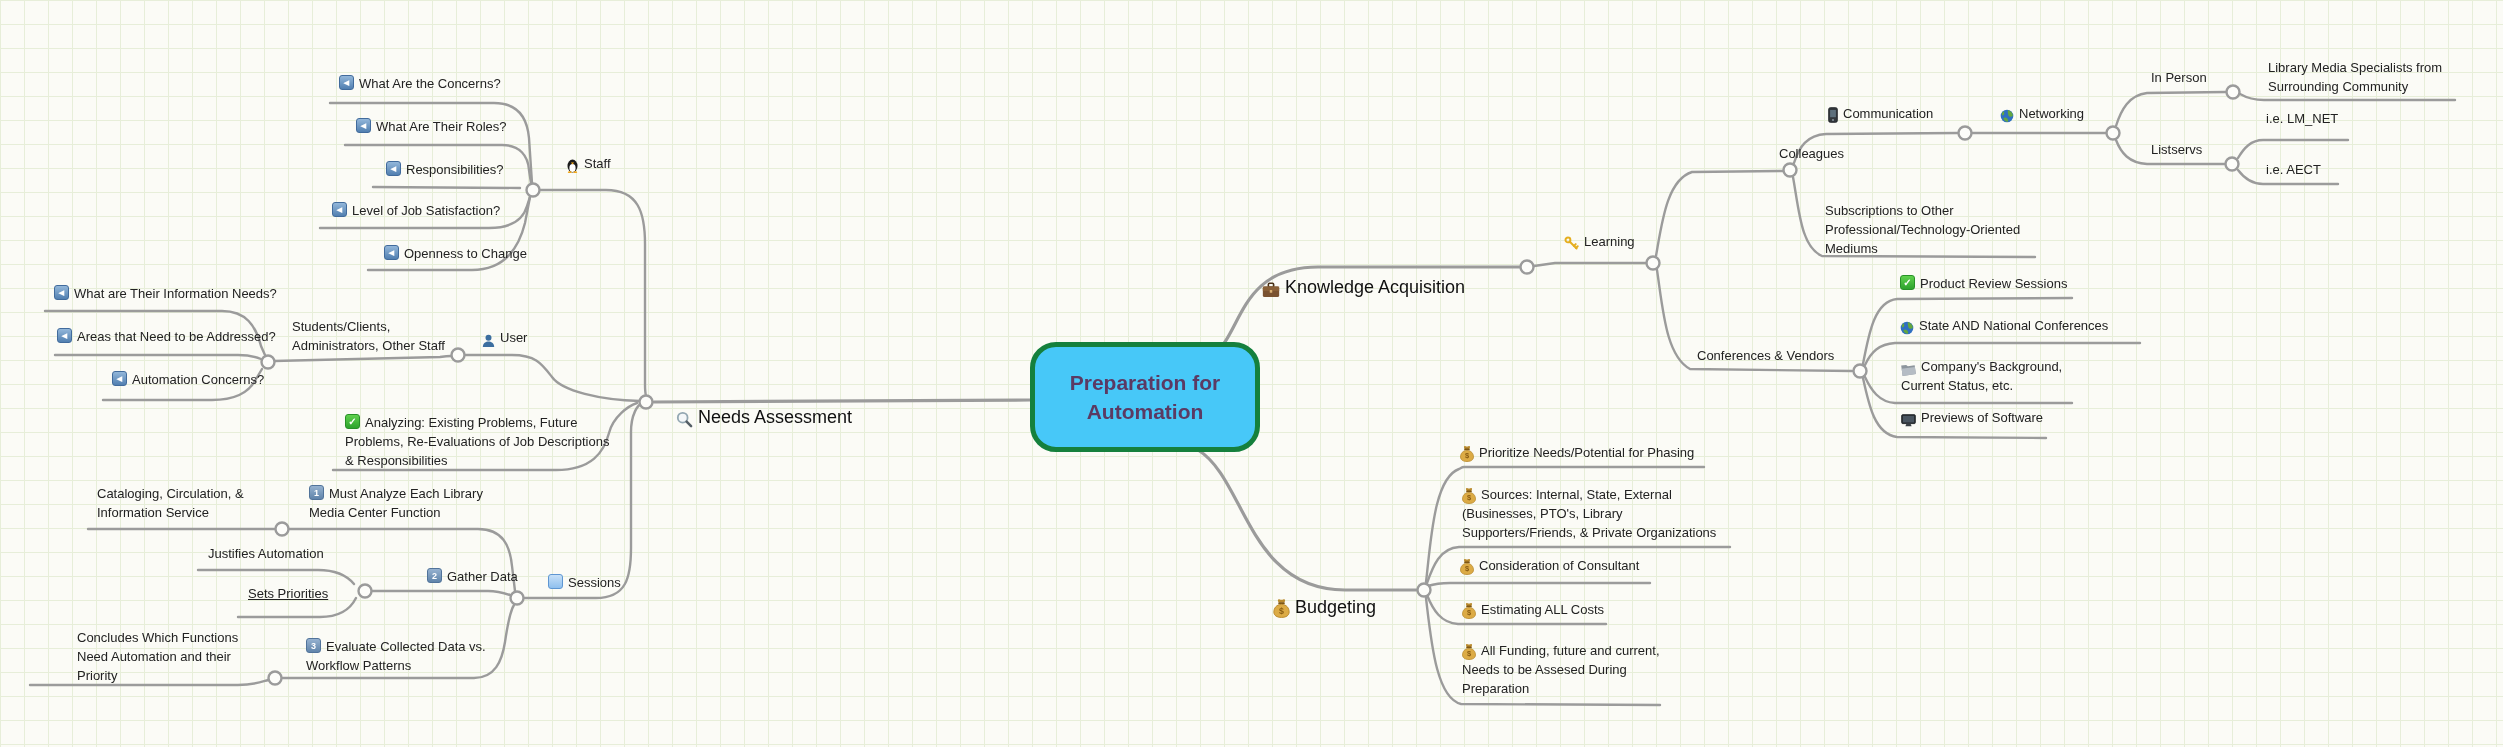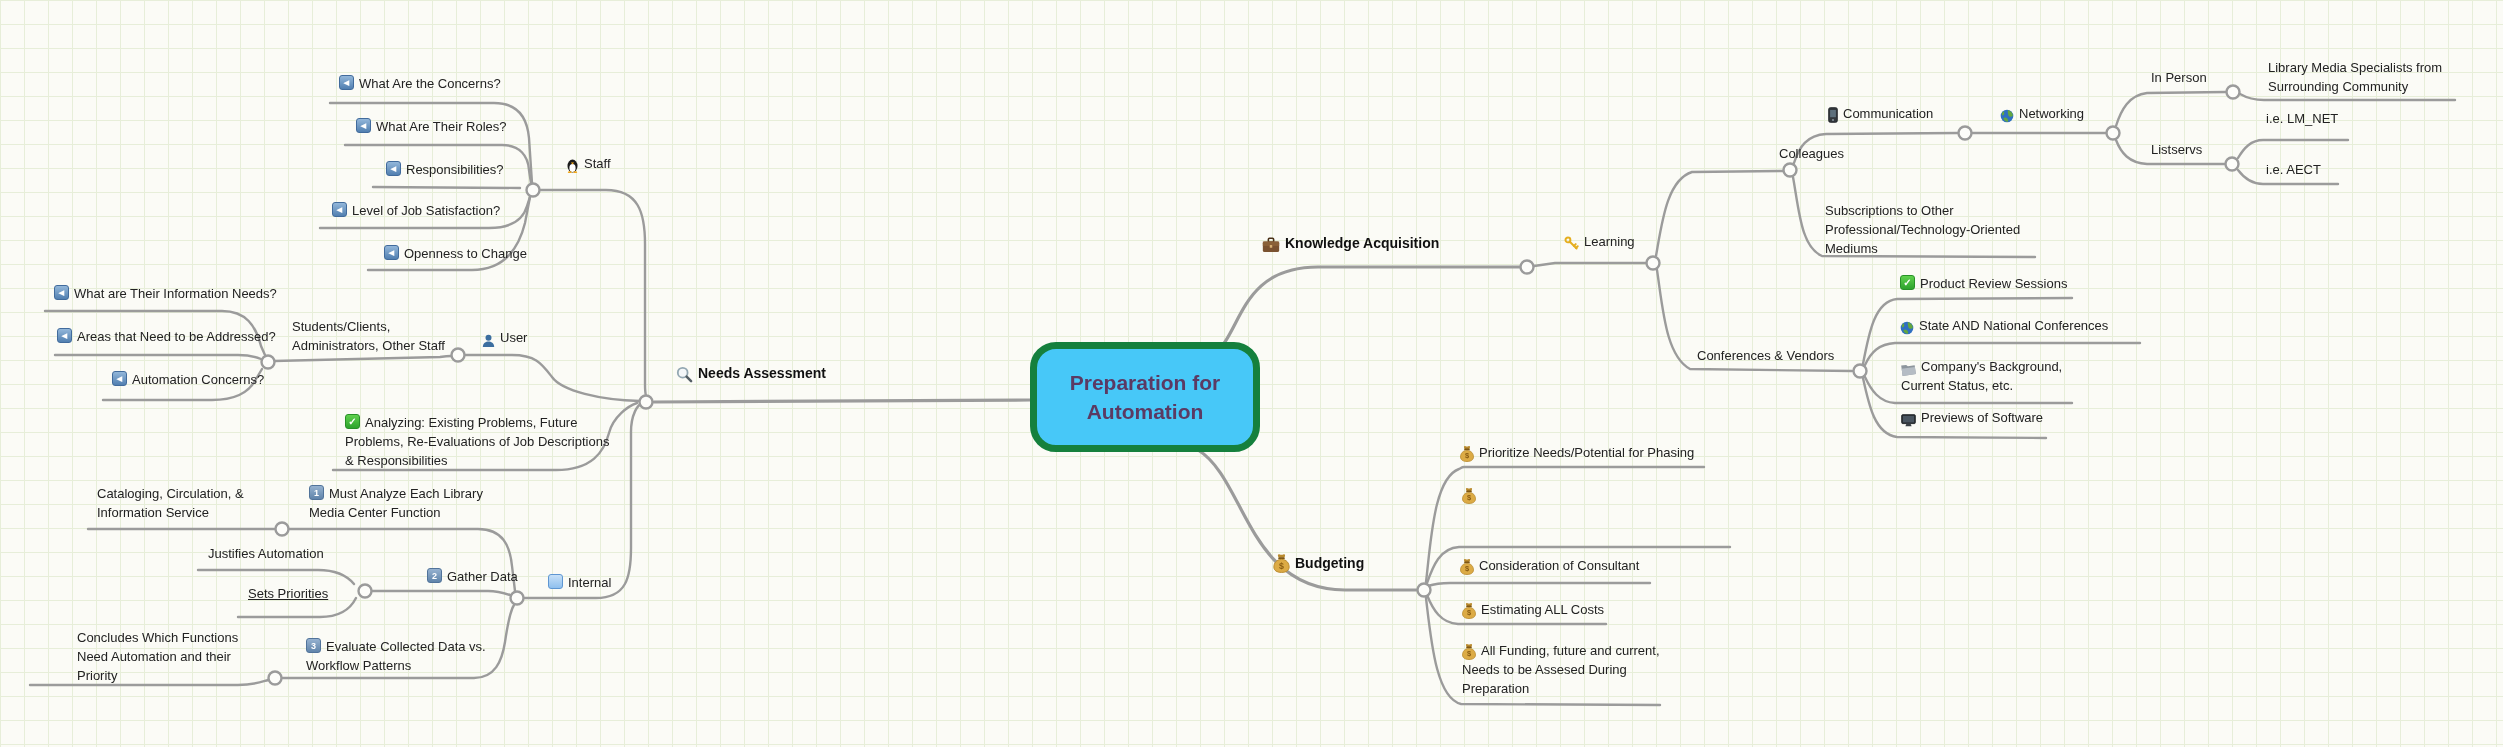--- a/index.html
+++ b/index.html
@@ -9,25 +9,25 @@
     background-color:#fbfbf6;
     background-image:linear-gradient(#e7eed9 1px,transparent 1px),
                      linear-gradient(90deg,#e7eed9 1px,transparent 1px);
     background-size:24px 24px;
   }
   #wires{position:absolute;left:0;top:0;width:2503px;height:747px;}
   #wires path{fill:none;stroke:#9b9b9b;stroke-width:2.4;stroke-linecap:round;}
   #wires path.thick{stroke-width:3.2;}
   #wires circle.junction{fill:#fdfdfa;stroke:#9b9b9b;stroke-width:2.4;}
   .node{position:absolute;font-size:13px;line-height:19px;color:#222;cursor:default;}
-  .node.main{font-size:14px;font-weight:700;line-height:22px;color:#101010;}
+  .node.main{font-size:18px;font-weight:400;line-height:22px;color:#101010;margin-top:44px;}
   .label{white-space:pre-line;}
   .root-node{
     position:absolute;left:1030px;top:342px;width:230px;height:110px;box-sizing:border-box;
-    background:#47c8f8;border:7px solid #15803d;border-radius:26px;
+    background:#47c8f8;border:5px solid #15803d;border-radius:26px;
     display:flex;align-items:center;justify-content:center;text-align:center;
     font-weight:700;font-size:21px;line-height:29px;color:#5b3a63;white-space:pre-line;
   }
   
   .ic{display:inline-block;vertical-align:-2px;margin-right:5px;line-height:0;}
   .sq{width:13px;height:13px;border-radius:3px;position:relative;vertical-align:-2px;}
   .sq::after{position:absolute;inset:0;display:flex;align-items:center;justify-content:center;
              color:#fff;font-weight:700;}
   .ic-arrow{background:linear-gradient(#93b7da,#517fb0);border:1px solid #416b9c;}
   .ic-arrow::after{content:"\25C0";font-size:7px;}
@@ -228,21 +228,21 @@
   <span class="ic sq ic-arrow"></span><span class="label">Automation Concerns?</span>
 </div>
 
 <div class="node" style="left:345px;top:413px;width:285px;">
   <span class="ic sq ic-check"></span><span class="label">Analyzing: Existing Problems, Future
 Problems, Re-Evaluations of Job Descriptions
 &amp; Responsibilities</span>
 </div>
 
 <div class="node" style="left:548px;top:573px;">
-  <span class="ic sq ic-bluesq"></span><span class="label">Internal</span>
+  <span class="ic sq ic-bluesq"></span><span class="label">Sessions</span>
 </div>
 <div class="node" style="left:309px;top:484px;width:195px;">
   <span class="ic sq ic-num ic-n1"></span><span class="label">Must Analyze Each Library
 Media Center Function</span>
 </div>
 <div class="node" style="left:97px;top:484px;width:180px;">
   <span class="label">Cataloging, Circulation, &amp;
 Information Service</span>
 </div>
 <div class="node" style="left:395px;top:567px;padding-left:32px;">
@@ -337,21 +337,23 @@
       </svg></span><span class="label">Budgeting</span>
 </div>
 <div class="node" style="left:1460px;top:443px;">
   <span class="ic"><svg class="isvg" style="width:14px;height:17px;">
         <use href="#i-bag"></use>
       </svg></span><span class="label">Prioritize Needs/Potential for Phasing</span>
 </div>
 <div class="node" style="left:1462px;top:485px;width:290px;">
   <span class="ic"><svg class="isvg" style="width:14px;height:17px;">
         <use href="#i-bag"></use>
-      </svg></span>
+      </svg></span><span class="label">Sources: Internal, State, External
+(Businesses, PTO's, Library
+Supporters/Friends, &amp; Private Organizations</span>
 </div>
 <div class="node" style="left:1460px;top:556px;">
   <span class="ic"><svg class="isvg" style="width:14px;height:17px;">
         <use href="#i-bag"></use>
       </svg></span><span class="label">Consideration of Consultant</span>
 </div>
 <div class="node" style="left:1462px;top:600px;">
   <span class="ic"><svg class="isvg" style="width:14px;height:17px;">
         <use href="#i-bag"></use>
       </svg></span><span class="label">Estimating ALL Costs</span>

